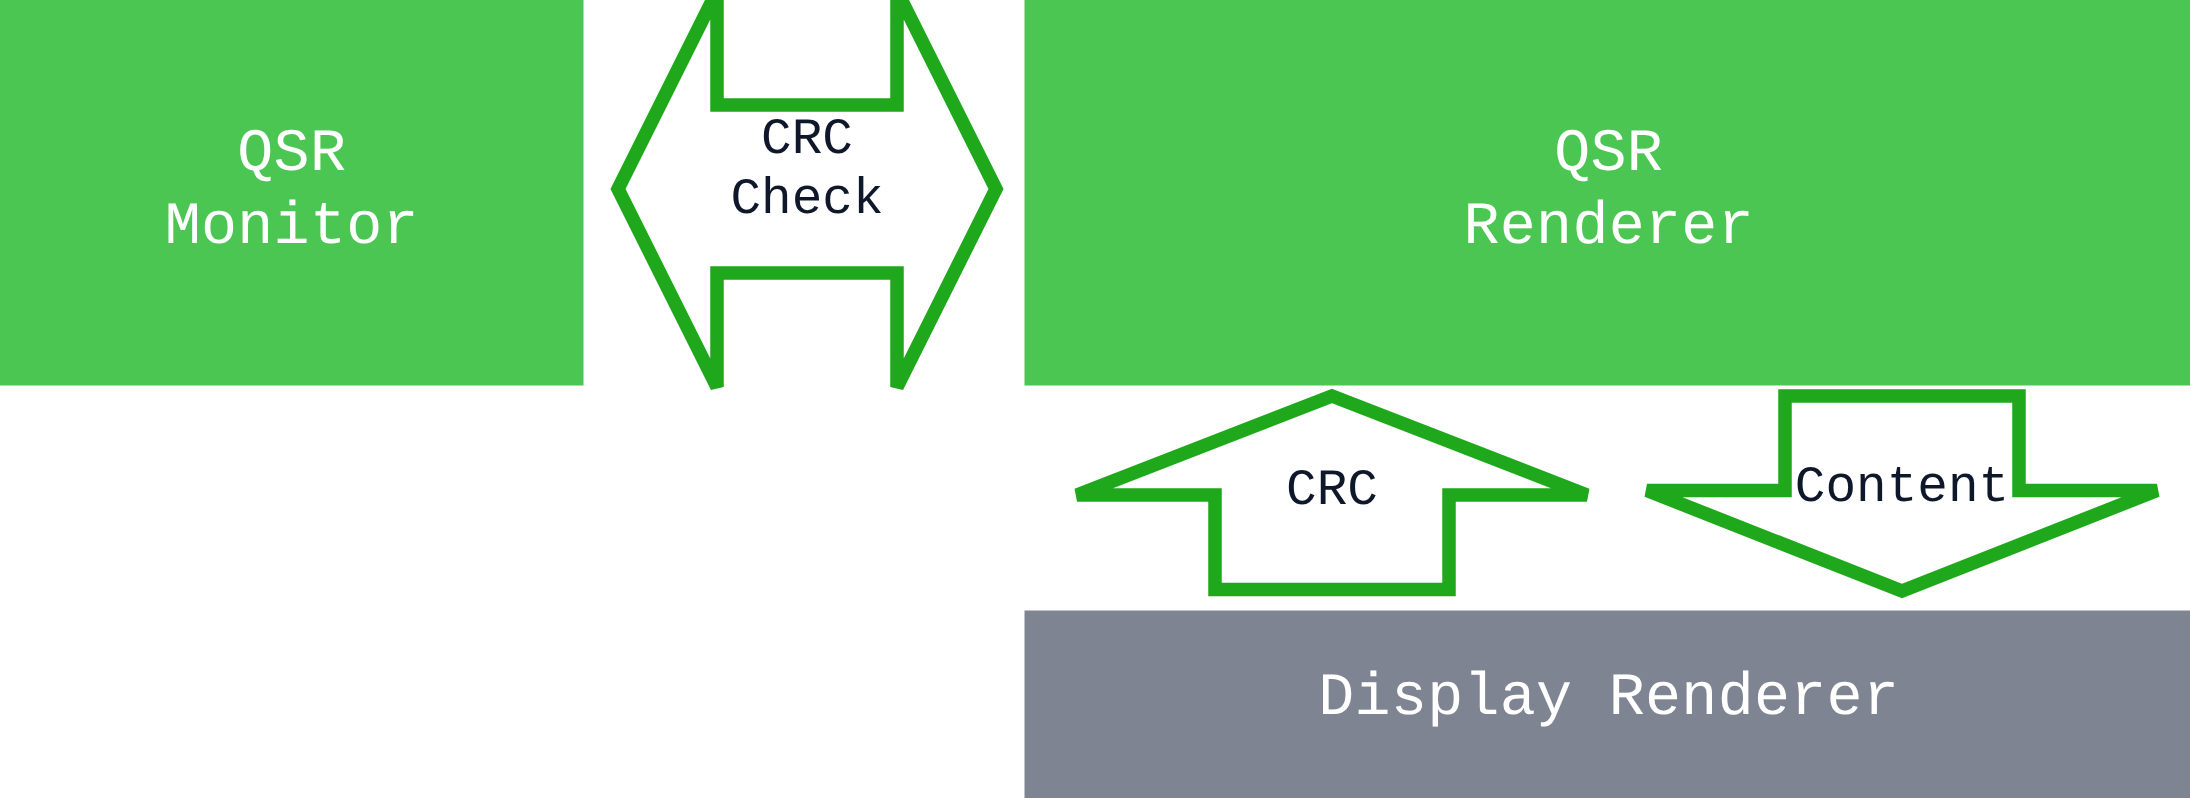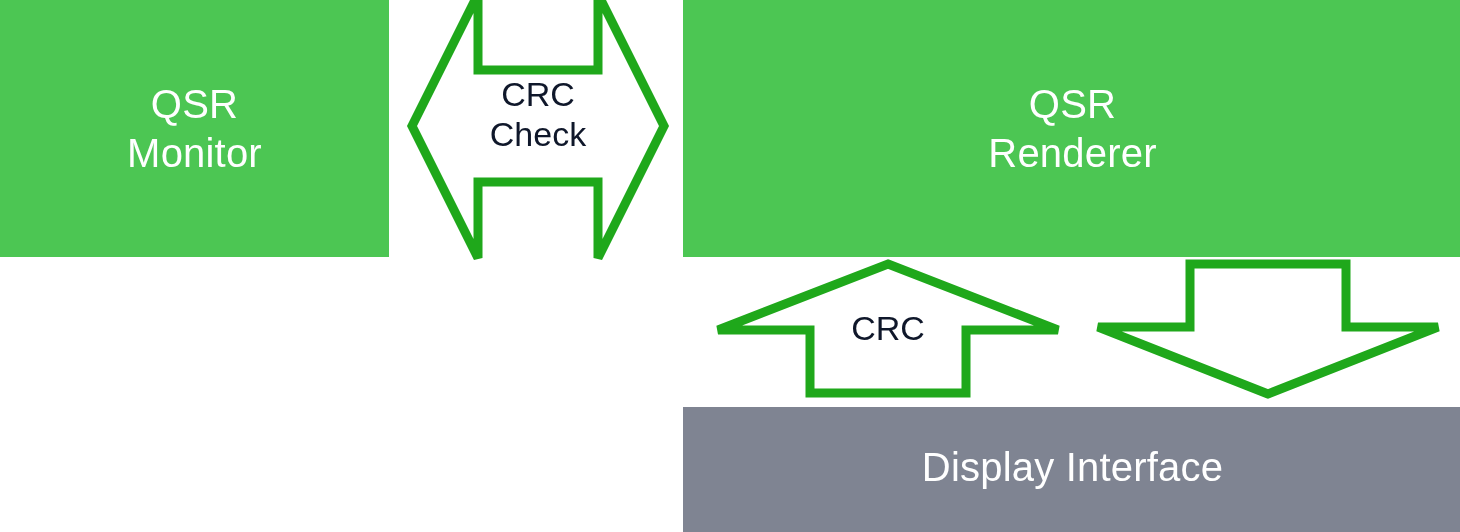--- a/index.html
+++ b/index.html
@@ -6,21 +6,21 @@
     margin: 0;
     padding: 0;
     background: #ffffff;
   }
   #canvas {
     position: relative;
     width: 1460px;
     height: 532px;
     background: #ffffff;
     overflow: hidden;
-    font-family: Liberation Sans, sans-serif;
+    font-family: Liberation Mono, monospace;
   }
   .box {
     position: absolute;
     box-sizing: border-box;
     display: flex;
     align-items: center;
     justify-content: center;
     text-align: center;
     color: #ffffff;
     line-height: 1.22;
@@ -127,21 +127,21 @@
     <span class="box-label">QSR
 Monitor</span>
   </div>
 
   <div class="box" id="box-qsr-renderer">
     <span class="box-label">QSR
 Renderer</span>
   </div>
 
   <div class="box" id="box-display-interface">
-    <span class="box-label">Display Interface</span>
+    <span class="box-label">Display Renderer</span>
   </div>
 
   <div class="arrow" id="arrow-crc-check">
     <svg width="256" height="252" viewBox="0 0 256 252">
       <polygon points="2,126 68,-6 68,70 188,70 188,-6 254,126 188,258 188,182 68,182 68,258" fill="#ffffff" stroke="#1fa81b" stroke-width="9" stroke-linejoin="miter"></polygon>
     </svg>
     <span class="arrow-label">CRC
 Check</span>
   </div>
 
@@ -149,15 +149,16 @@
     <svg width="346" height="138" viewBox="0 0 346 138">
       <polygon points="173,4 343,70 251,70 251,133 95,133 95,70 3,70" fill="#ffffff" stroke="#1fa81b" stroke-width="9" stroke-linejoin="miter"></polygon>
     </svg>
     <span class="arrow-label">CRC</span>
   </div>
 
   <div class="arrow" id="arrow-content-down">
     <svg width="346" height="138" viewBox="0 0 346 138">
       <polygon points="173,134 3,67 95,67 95,4 251,4 251,67 343,67" fill="#ffffff" stroke="#1fa81b" stroke-width="9" stroke-linejoin="miter"></polygon>
     </svg>
+    <span class="arrow-label">Content</span>
   </div>
 
 </div>
 
 </body></html>

